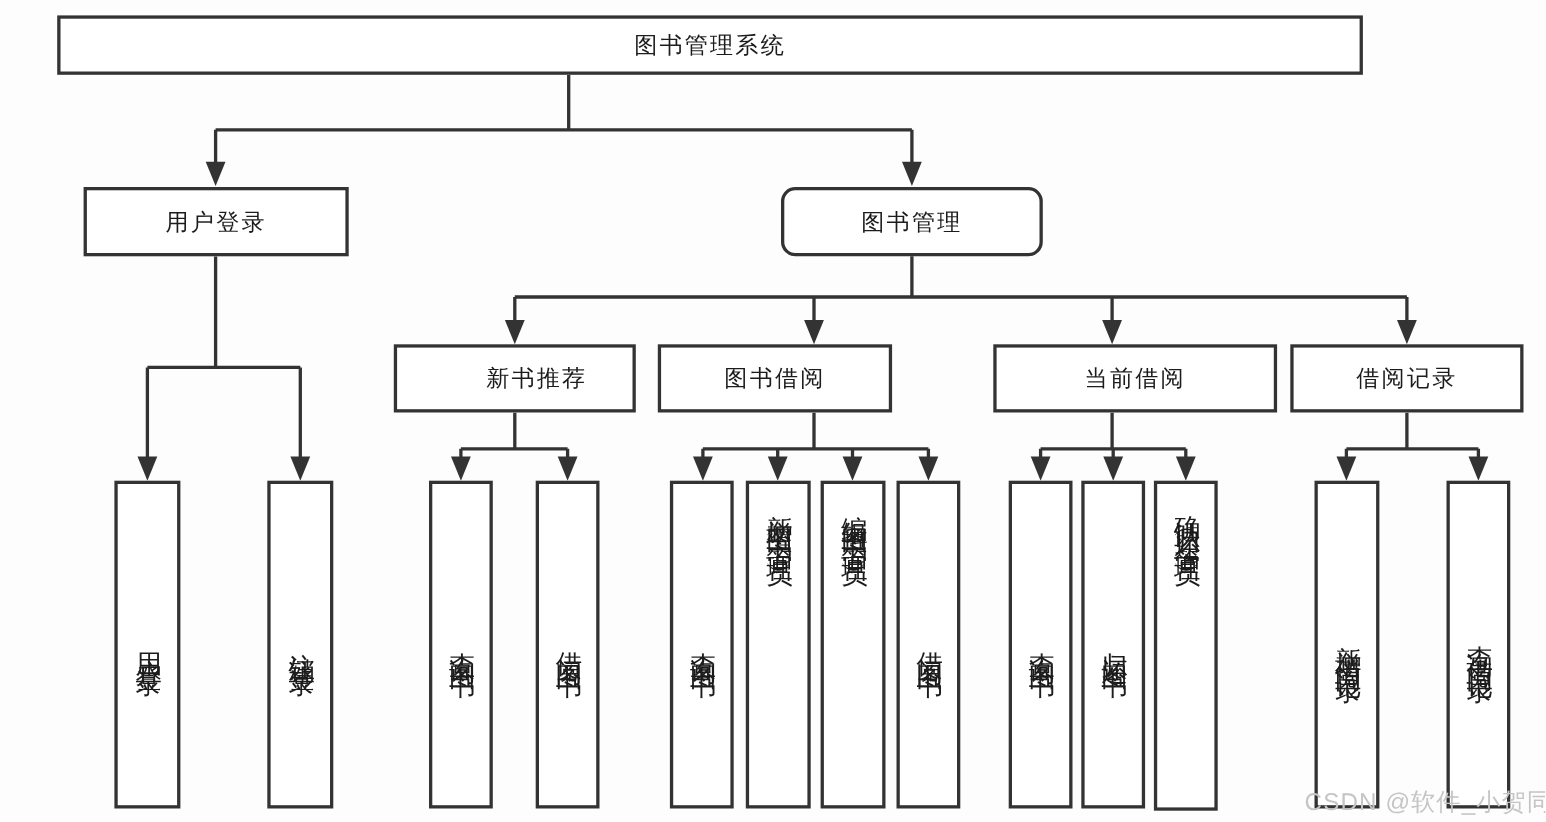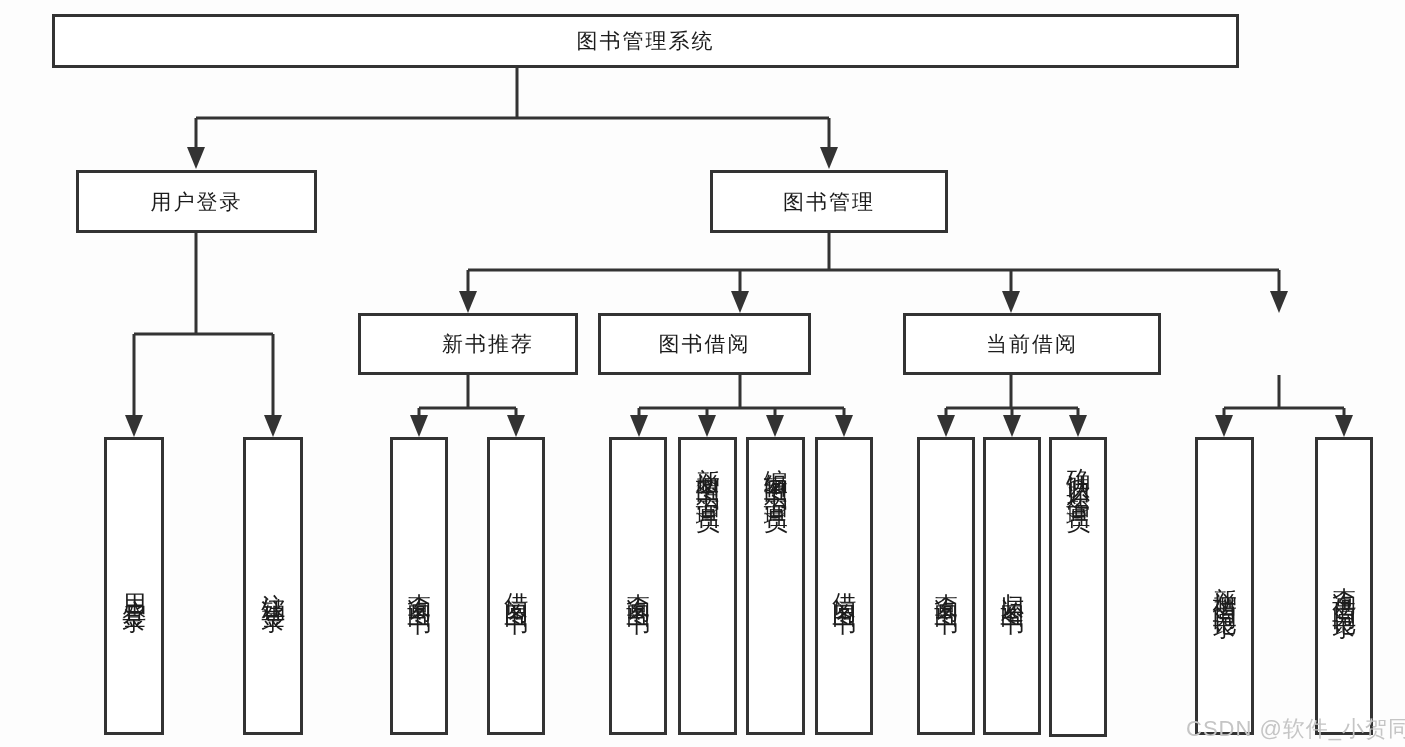--- a/index.html
+++ b/index.html
@@ -94,32 +94,35 @@
     </g>
   </svg>
 
   <div class="box hbox" style="left:12px; top:14px; width:1187px; height:54px;margin-left:40px;">
     <span class="lbl">图书管理系统</span>
   </div>
 
   <div class="box hbox" style="left:76px; top:170px; width:241px; height:63px;">
     <span class="lbl">用户登录</span>
   </div>
-  <div class="box hbox" style="left:710px; top:170px; width:238px; height:63px;">
+  <div class="box hbox" style="left:710px; top:170px; width:238px; height:63px;border-radius:13px;">
     <span class="lbl">图书管理</span>
   </div>
 
   <div class="box hbox" style="left:358px; top:313px; width:220px; height:62px;padding-left:40px;">
     <span class="lbl">新书推荐</span>
   </div>
   <div class="box hbox" style="left:598px; top:313px; width:213px; height:62px;">
     <span class="lbl">图书借阅</span>
   </div>
   <div class="box hbox" style="left:903px; top:313px; width:258px; height:62px;">
     <span class="lbl">当前借阅</span>
+  </div>
+  <div class="box hbox" style="left:1173px; top:313px; width:212px; height:62px;">
+    <span class="lbl">借阅记录</span>
   </div>
 
   <div class="box vbox" style="left:104px; top:437px; width:60px; height:298px;">
     <span class="lbl">用户登录</span>
   </div>
   <div class="box vbox" style="left:243px; top:437px; width:60px; height:298px;">
     <span class="lbl">注销登录</span>
   </div>
 
   <div class="box vbox" style="left:390px; top:437px; width:58px; height:298px;">

